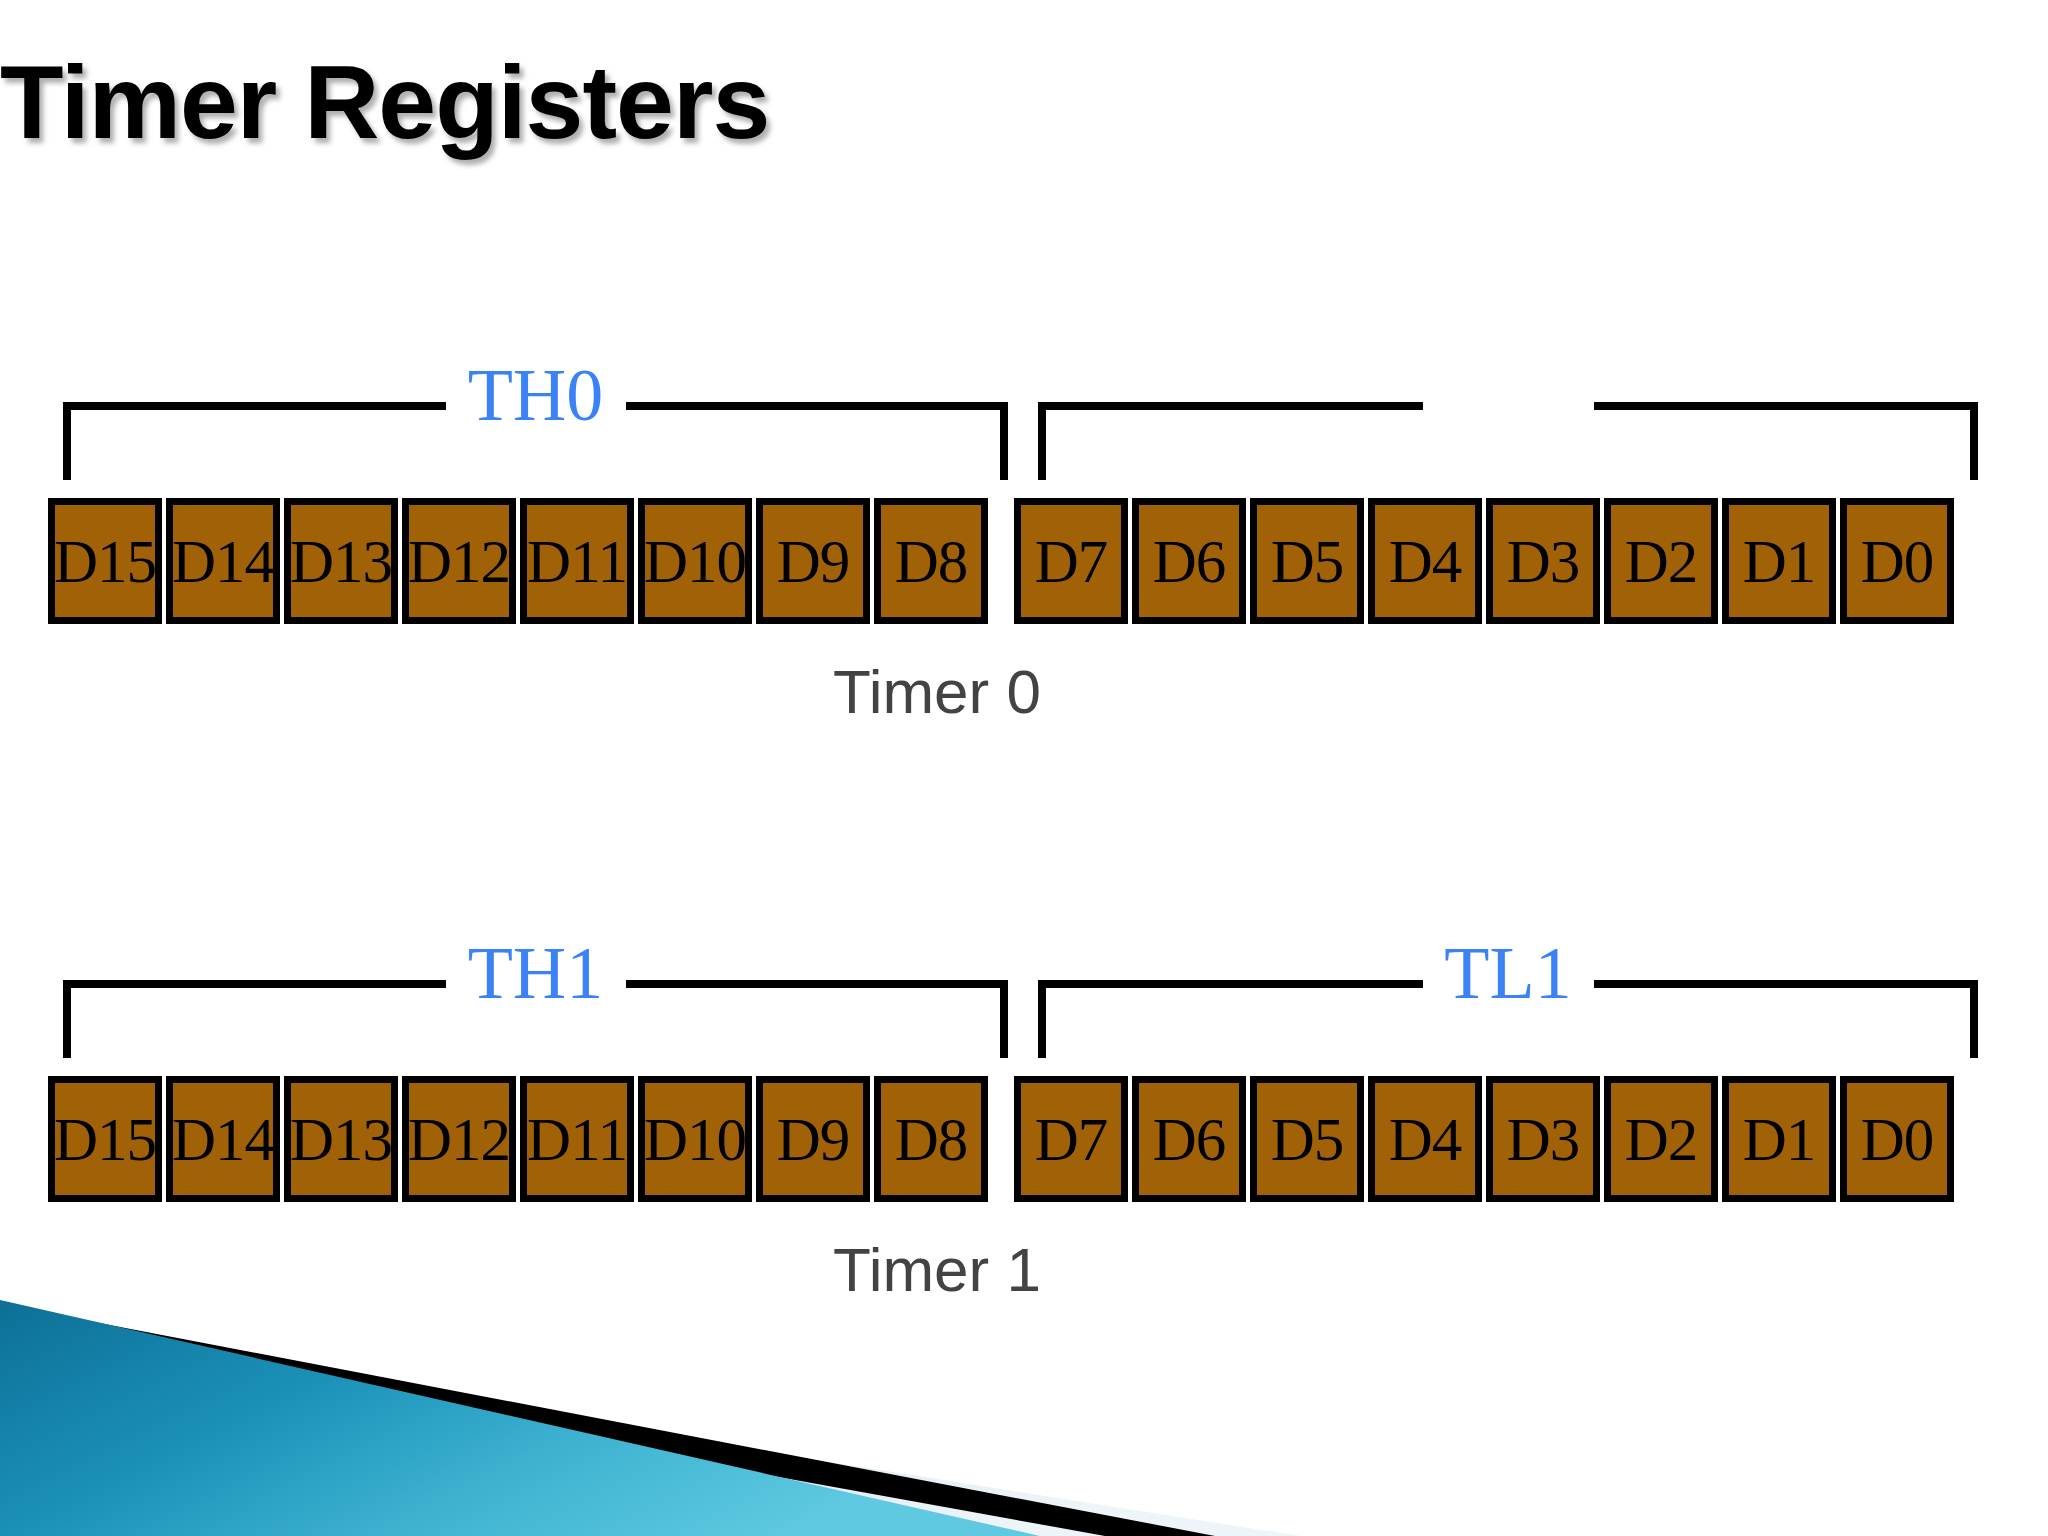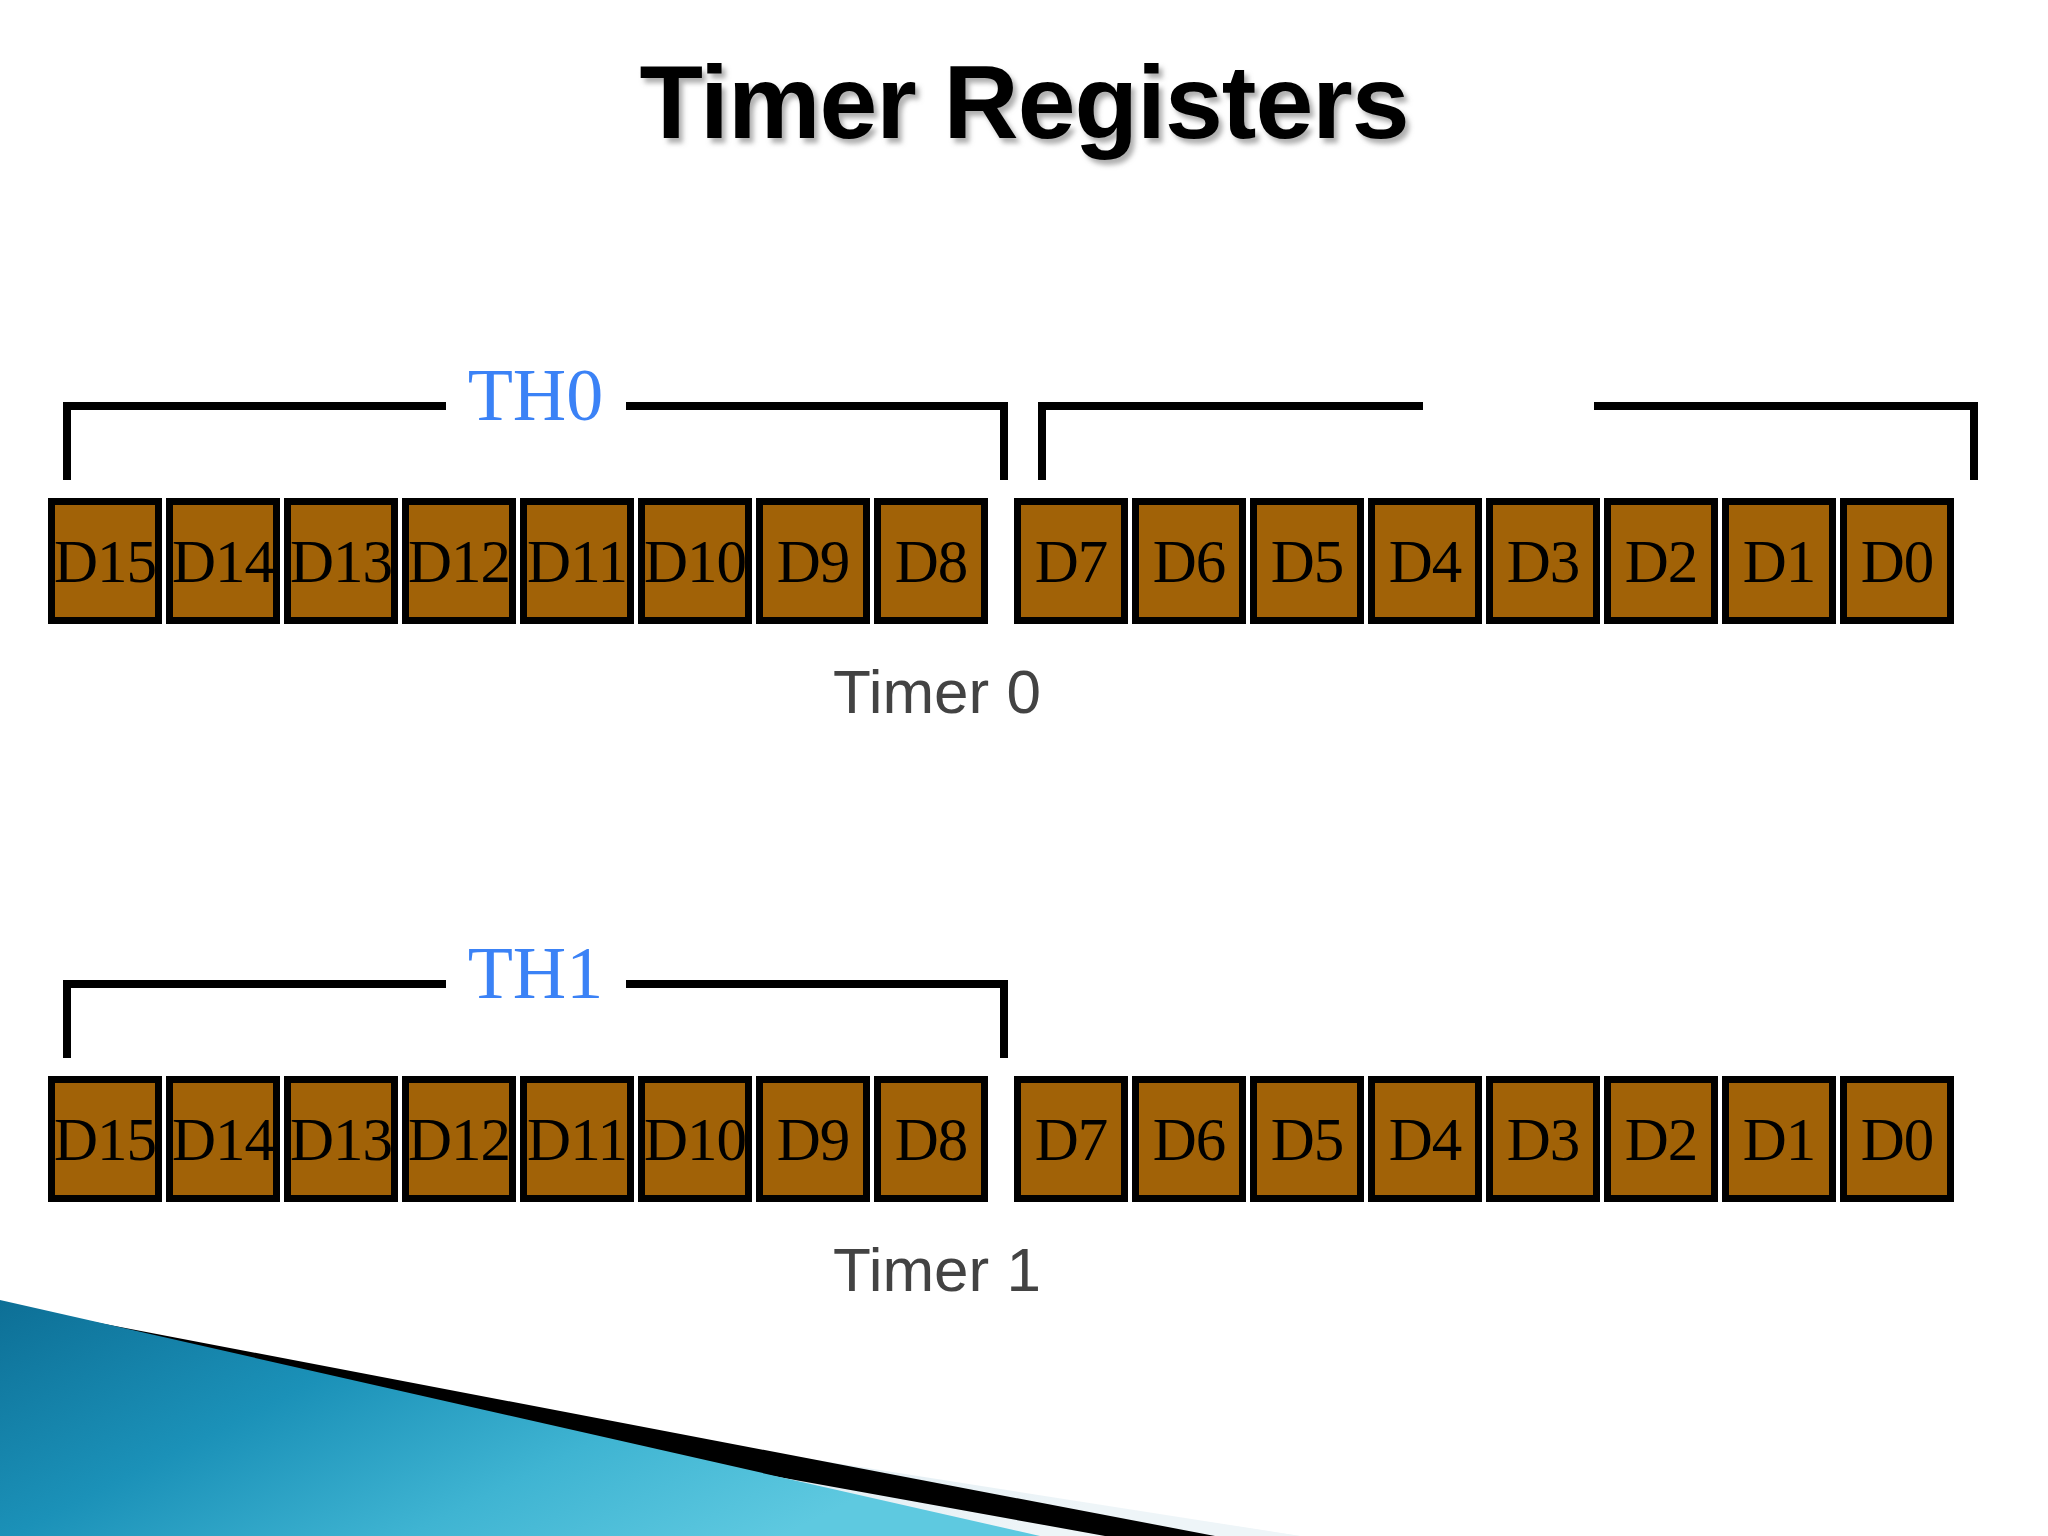--- a/index.html
+++ b/index.html
@@ -26,21 +26,20 @@
     background: #ffffff;
     overflow: hidden;
   }
 
   
   .slide-title {
     position: absolute;
     top: 44px;
     left: 0;
     width: 2048px;
-    text-align: center;
     font-family: "Liberation Sans", sans-serif;
     font-weight: bold;
     font-size: 104px;
     line-height: 1.12;
     letter-spacing: -1px;
     color: #000000;
     text-shadow: 4px 5px 5px rgba(110,110,110,0.55);
     white-space: nowrap;
   }
 
@@ -218,20 +217,27 @@
     <div class="bracket-row">
 
       <div class="bracket th">
         <div class="rule left" style="width: 382.5px;"></div>
         <div class="rule right" style="width: 382.5px;"></div>
         <div class="tick left"></div>
         <div class="tick right"></div>
         <div class="bracket-label">TH1</div>
       </div>
 
+      <div class="bracket tl">
+        <div class="rule left" style="width: 384.5px;"></div>
+        <div class="rule right" style="width: 384.5px;"></div>
+        <div class="tick left"></div>
+        <div class="tick right"></div>
+        <div class="bracket-label">TL1</div>
+      </div>
 
     </div>
 
     <div class="cells-row">
       <div class="cell-block high">
         <div class="bit-cell">D15</div>
         <div class="bit-cell">D14</div>
         <div class="bit-cell">D13</div>
         <div class="bit-cell">D12</div>
         <div class="bit-cell">D11</div>

